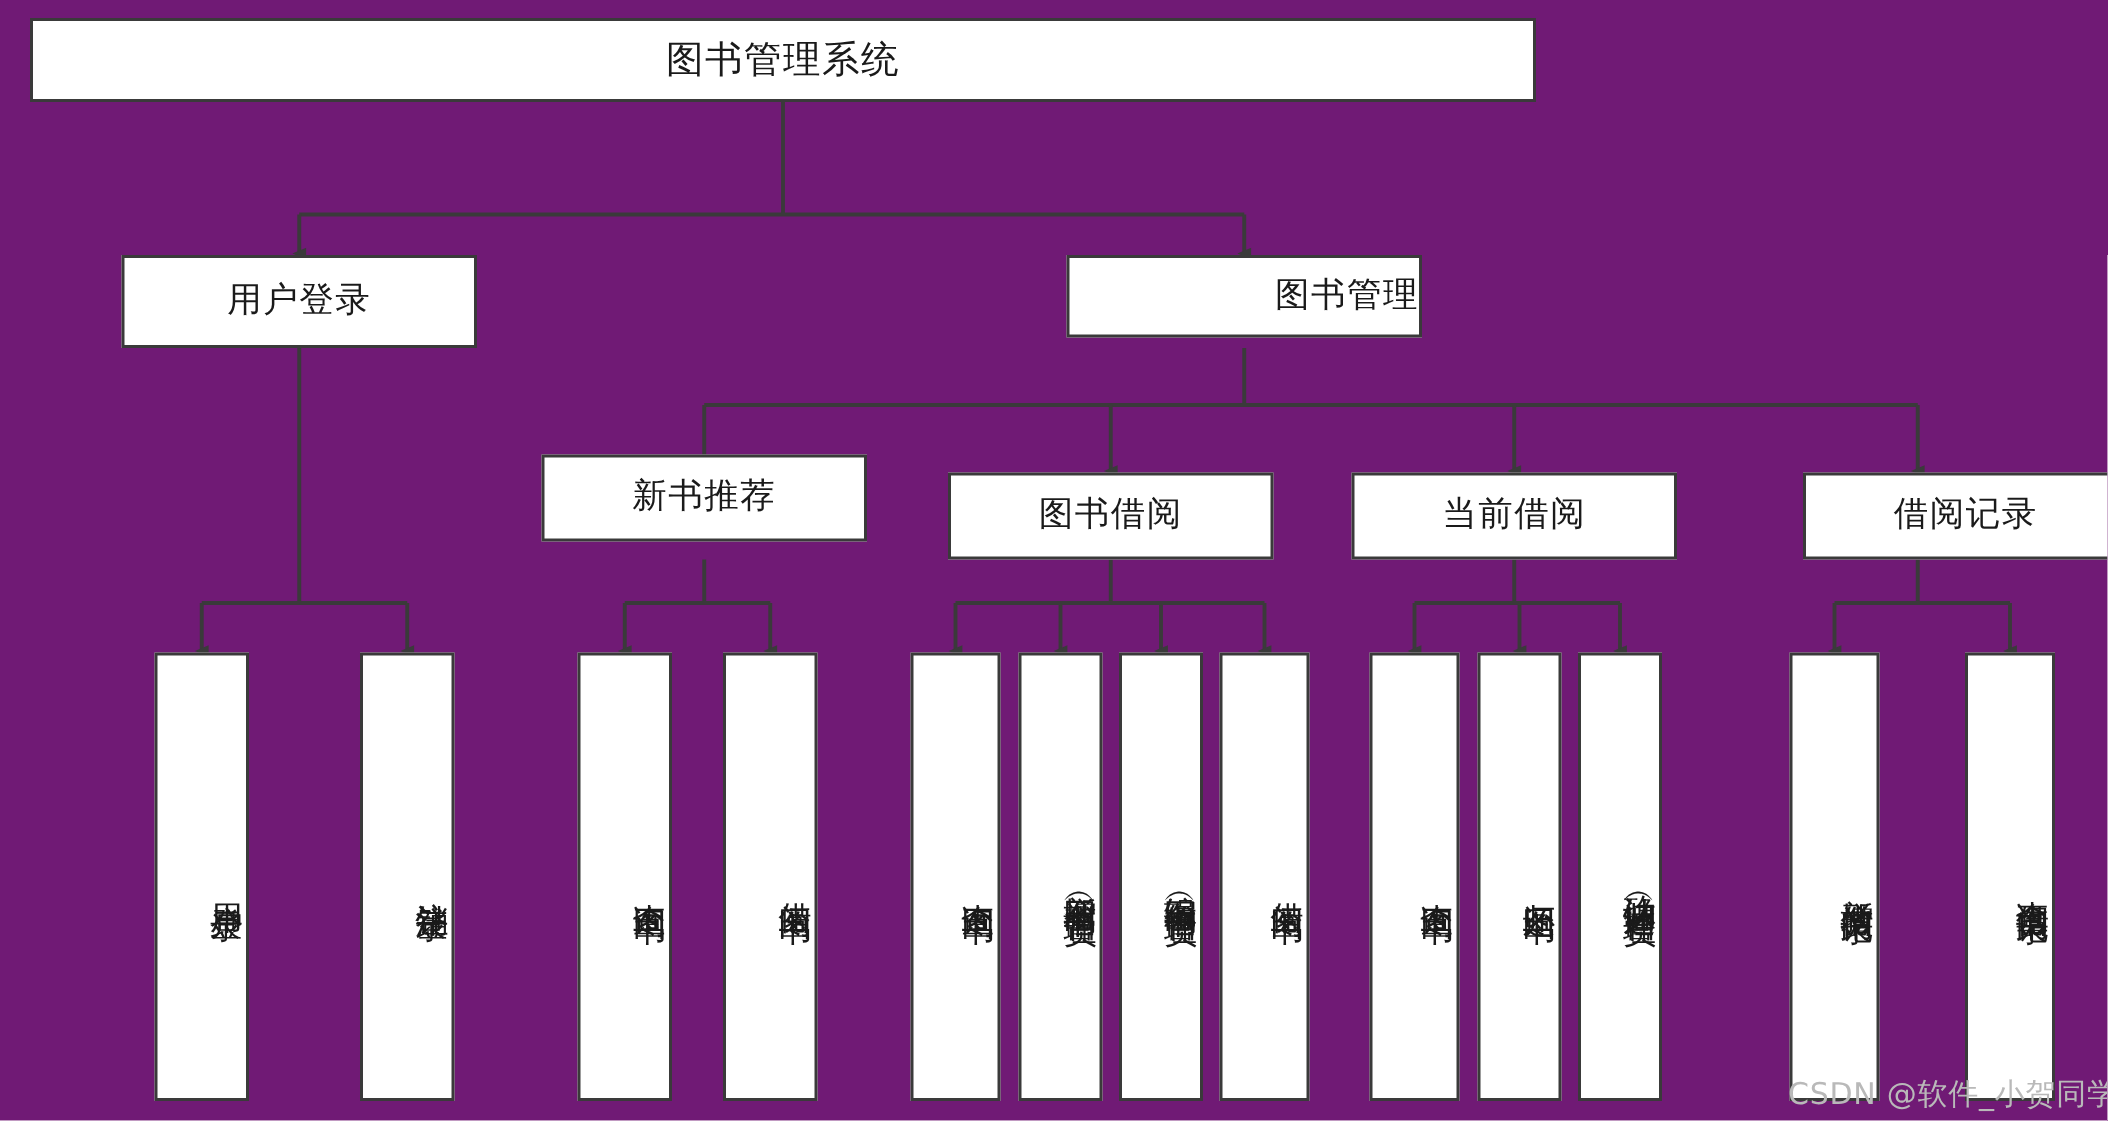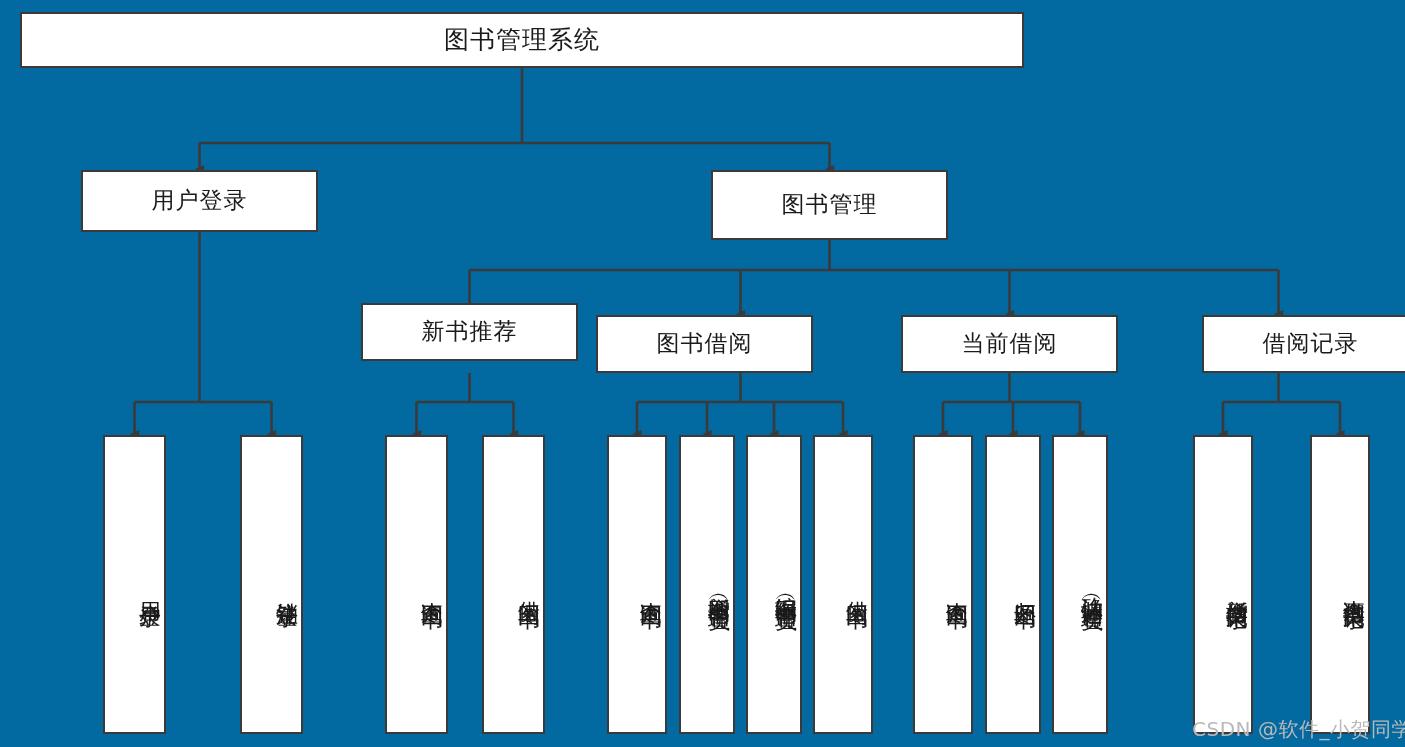--- a/index.html
+++ b/index.html
@@ -8,21 +8,21 @@
     padding: 0;
     background: #ffffff;
   }
   body {
     font-family: "DejaVu Sans", "Liberation Sans", sans-serif;
   }
   #canvas {
     position: relative;
     width: 1405px;
     height: 747px;
-    background: #0369a1;
+    background: #701a75;
     overflow: hidden;
   }
   #edges {
     position: absolute;
     left: 0;
     top: 0;
     width: 1405px;
     height: 747px;
     pointer-events: none;
   }
@@ -116,28 +116,28 @@
       </g>
   </svg>
 
   <div class="node horiz level1" style="left: 20px; top: 12px; width: 1004px; height: 56px;">
     <span>图书管理系统</span>
   </div>
 
   <div class="node horiz" style="left: 81px; top: 170px; width: 237px; height: 62px;">
     <span>用户登录</span>
   </div>
-  <div class="node horiz" style="left: 711px; top: 170px; width: 237px; height: 70px;">
+  <div class="node horiz" style="left: 711px; top: 170px; width: 237px; height: 55px; justify-content: flex-end;">
     <span>图书管理</span>
   </div>
 
   <div class="node horiz" style="left: 361px; top: 303px; width: 217px; height: 58px;">
     <span>新书推荐</span>
   </div>
-  <div class="node horiz" style="left: 596px; top: 315px; width: 217px; height: 58px;">
+  <div class="node horiz" style="left: 632px; top: 315px; width: 217px; height: 58px;">
     <span>图书借阅</span>
   </div>
   <div class="node horiz" style="left: 901px; top: 315px; width: 217px; height: 58px; text-align: center;">
     <span>当前借阅</span>
   </div>
   <div class="node horiz" style="left: 1170px; top: 315px; width: 217px; height: 58px; margin-left: 32px;">
     <span>借阅记录</span>
   </div>
 
   <div class="node vert" style="left: 103px; top: 435px; width: 63px; height: 299px;">

